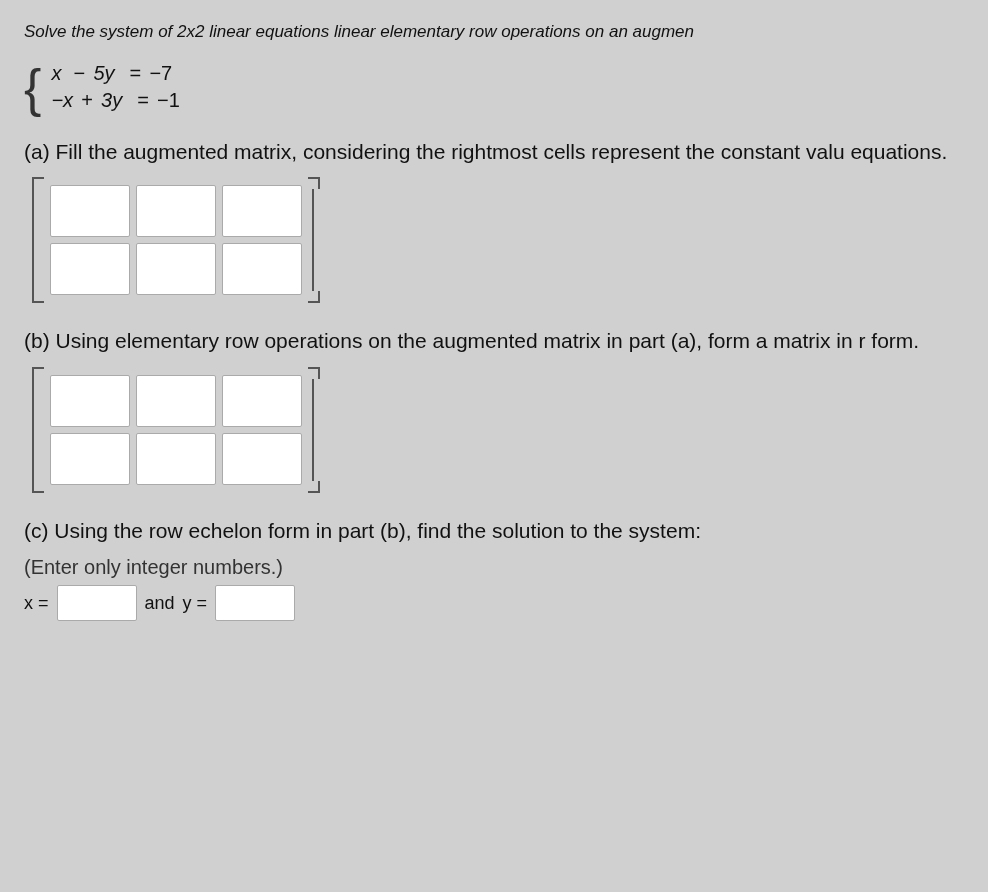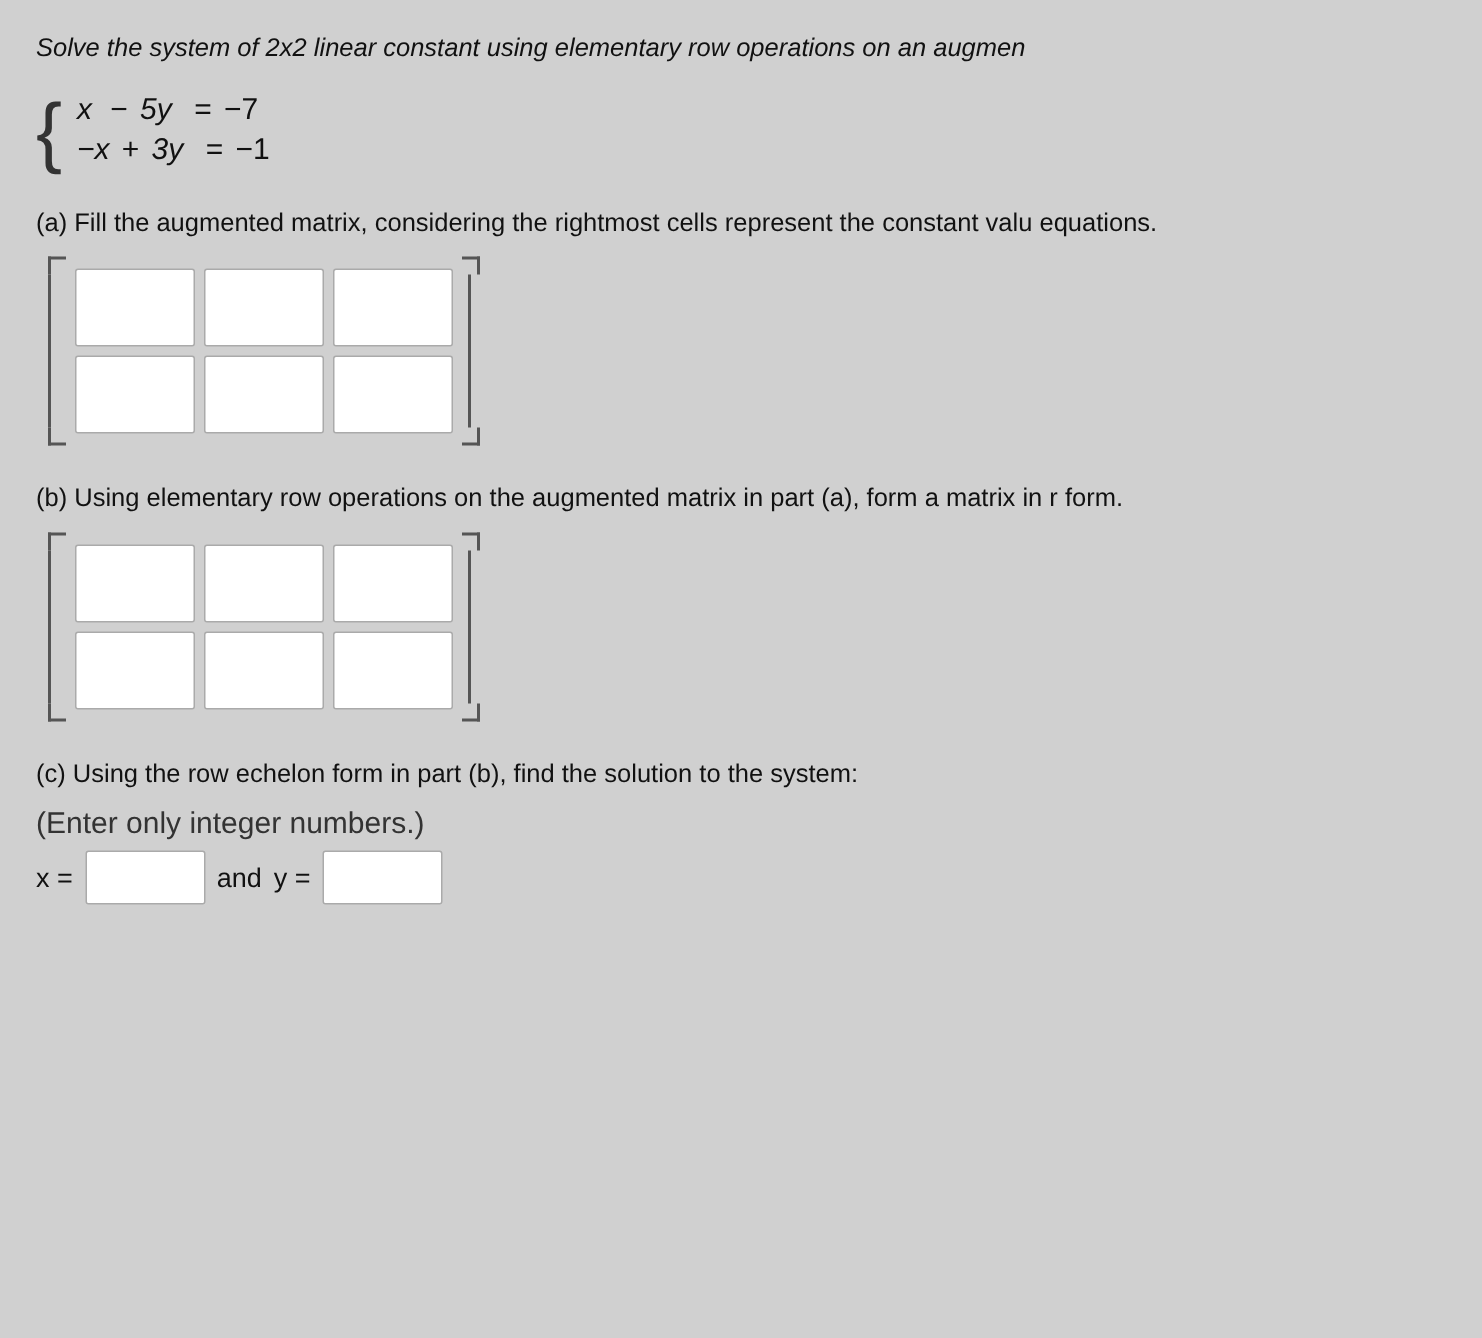--- a/index.html
+++ b/index.html
@@ -68,21 +68,21 @@
     .eq-equals {
       min-width: 16px;
       text-align: center;
     }
 
     .eq-val {
       min-width: 30px;
     }
 
     .section-label {
-      font-size: 17px;
+      font-size: 21px;
       margin-bottom: 10px;
       line-height: 1.5;
     }
 
     .matrix-wrapper {
       display: flex;
       align-items: stretch;
       margin-bottom: 22px;
       margin-left: 8px;
     }
@@ -183,21 +183,21 @@
       font-size: 20px;
       color: #333;
       margin-bottom: 6px;
     }
 
     .italic { font-style: italic; }
   </style>
 </head>
 <body>
 
-<div class="title-text">Solve the system of 2x2 linear constant using elementary row operations on an augmen</div>
+<div class="title-text">Solve the system of 2x2 linear equations linear elementary row operations on an augmen</div>
 
 <div class="equations-block">
   <div class="brace">{</div>
   <div class="eq-rows">
     <div class="eq-row">
       <span class="eq-var italic">x</span>
       <span class="eq-op">−</span>
       <span class="eq-coeff italic">5y</span>
       <span class="eq-equals">=</span>
       <span class="eq-val">−7</span>

